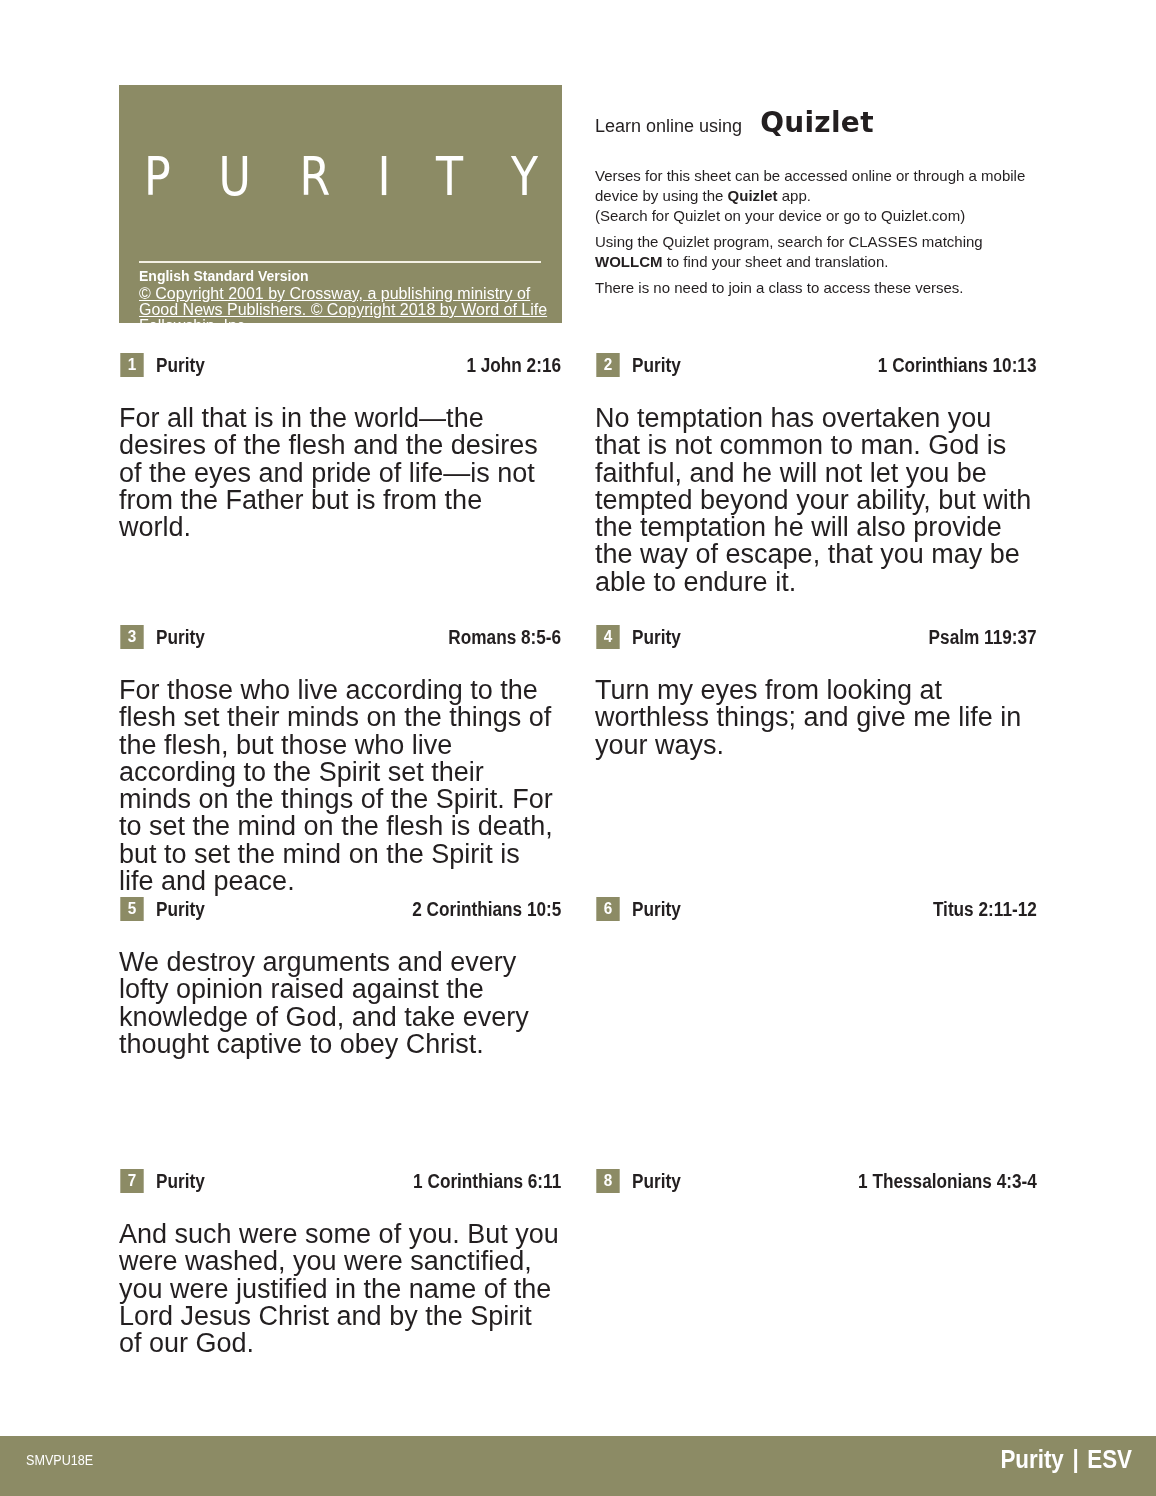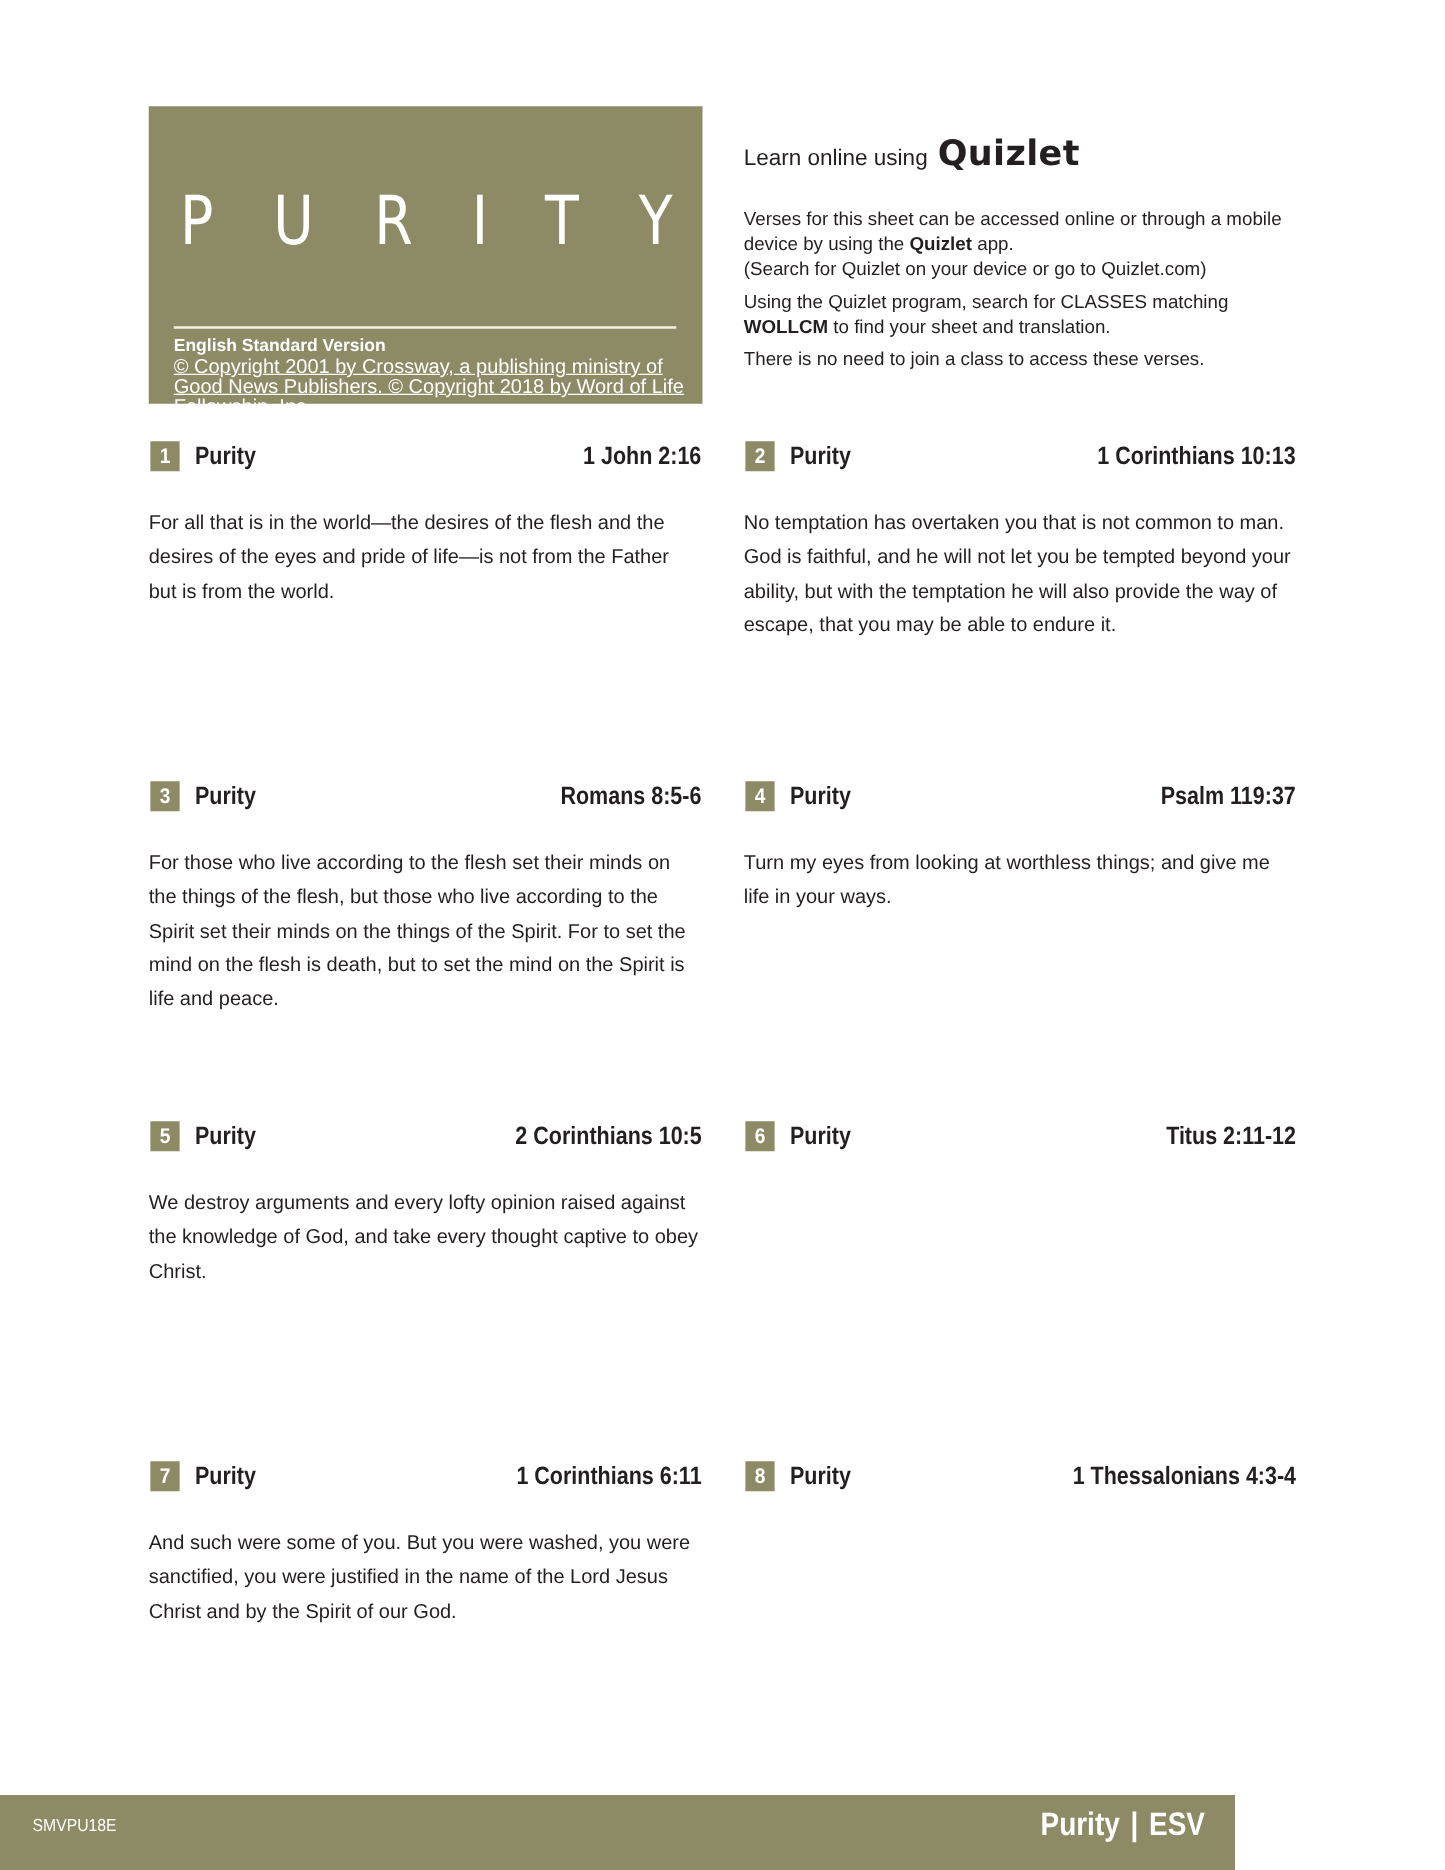--- a/index.html
+++ b/index.html
@@ -41,21 +41,21 @@
     .copyright {
       position: absolute; left: 20px; top: 201px;
       width: 410px;
       font-size: 16px; line-height: 16px; color: #ffffff; text-decoration: underline;
     }
 
     
     .quizlet {
       position: absolute; left: 595px; top: 106px; width: 450px;
     }
-    .learn-line { display: flex; align-items: baseline; gap: 8px; }
+    .learn-line { display: flex; align-items: baseline; gap: 18px; }
     .learn-text { font-size: 18px; line-height: 40px; }
     .quizlet-logo { font-family: "DejaVu Sans", sans-serif; font-weight: bold; font-size: 28px; letter-spacing: 0.3px; }
     .q-para { font-size: 15px; line-height: 20px; margin-top: 6px; }
     .q-para:first-of-type { margin-top: 20px; }
     .q-para b { font-weight: bold; }
 
     
     .verse {
       position: absolute; width: 442px;
     }
@@ -76,28 +76,28 @@
       font-weight: bold; font-size: 20px;
       display: inline-block; transform: scaleX(0.86); transform-origin: left center;
     }
     .reference {
       font-weight: bold; font-size: 20px;
       display: inline-block; transform: scaleX(0.86); transform-origin: right center;
       white-space: nowrap;
     }
     .verse-text {
       margin-top: 28px;
-      font-size: 16px; line-height: 27.3px;
+      font-size: 27px; line-height: 27.3px;
       color: #231f20;
     }
 
     
     .footer {
       position: absolute; left: 0; top: 1436px;
-      width: 988px; height: 60px;
+      width: 1156px; height: 60px;
       background: #8c8b65; color: #ffffff;
     }
     .footer-code {
       position: absolute; left: 26px; top: 14px;
       font-size: 14px; line-height: 20px;
       transform: scaleX(0.9); transform-origin: left center;
     }
     .footer-title {
       position: absolute; right: 24px; top: 8px;
       font-weight: bold; font-size: 26px; line-height: 30px;

